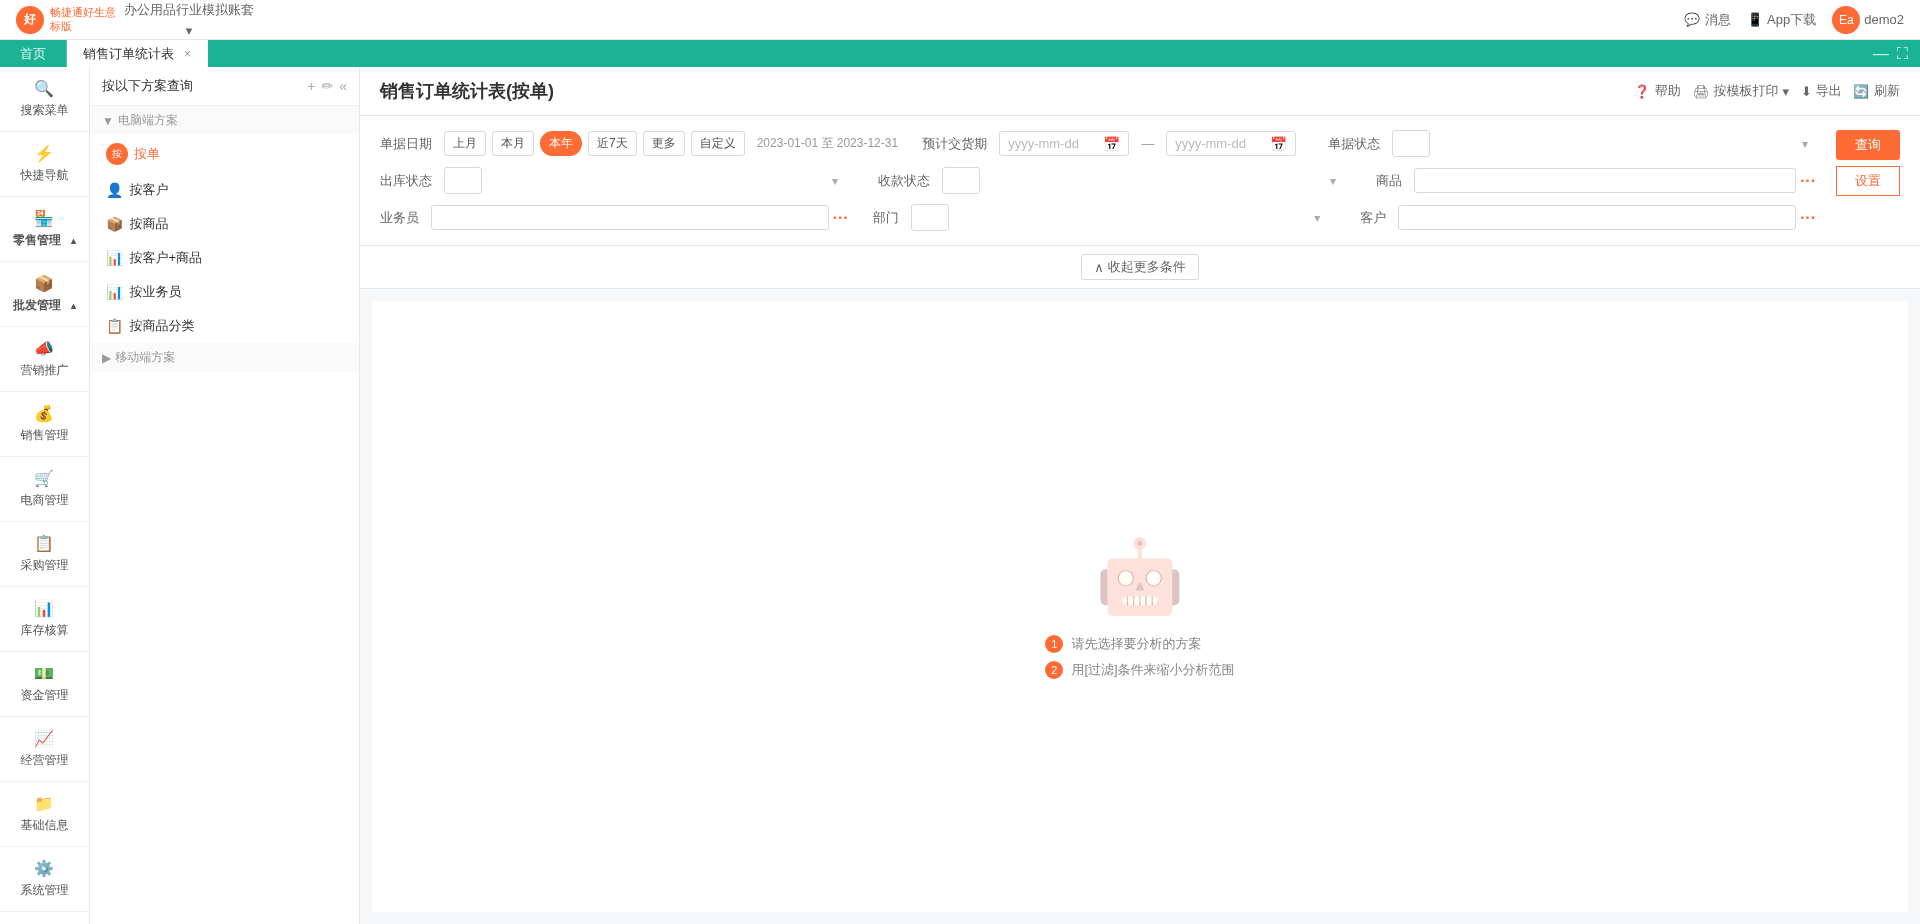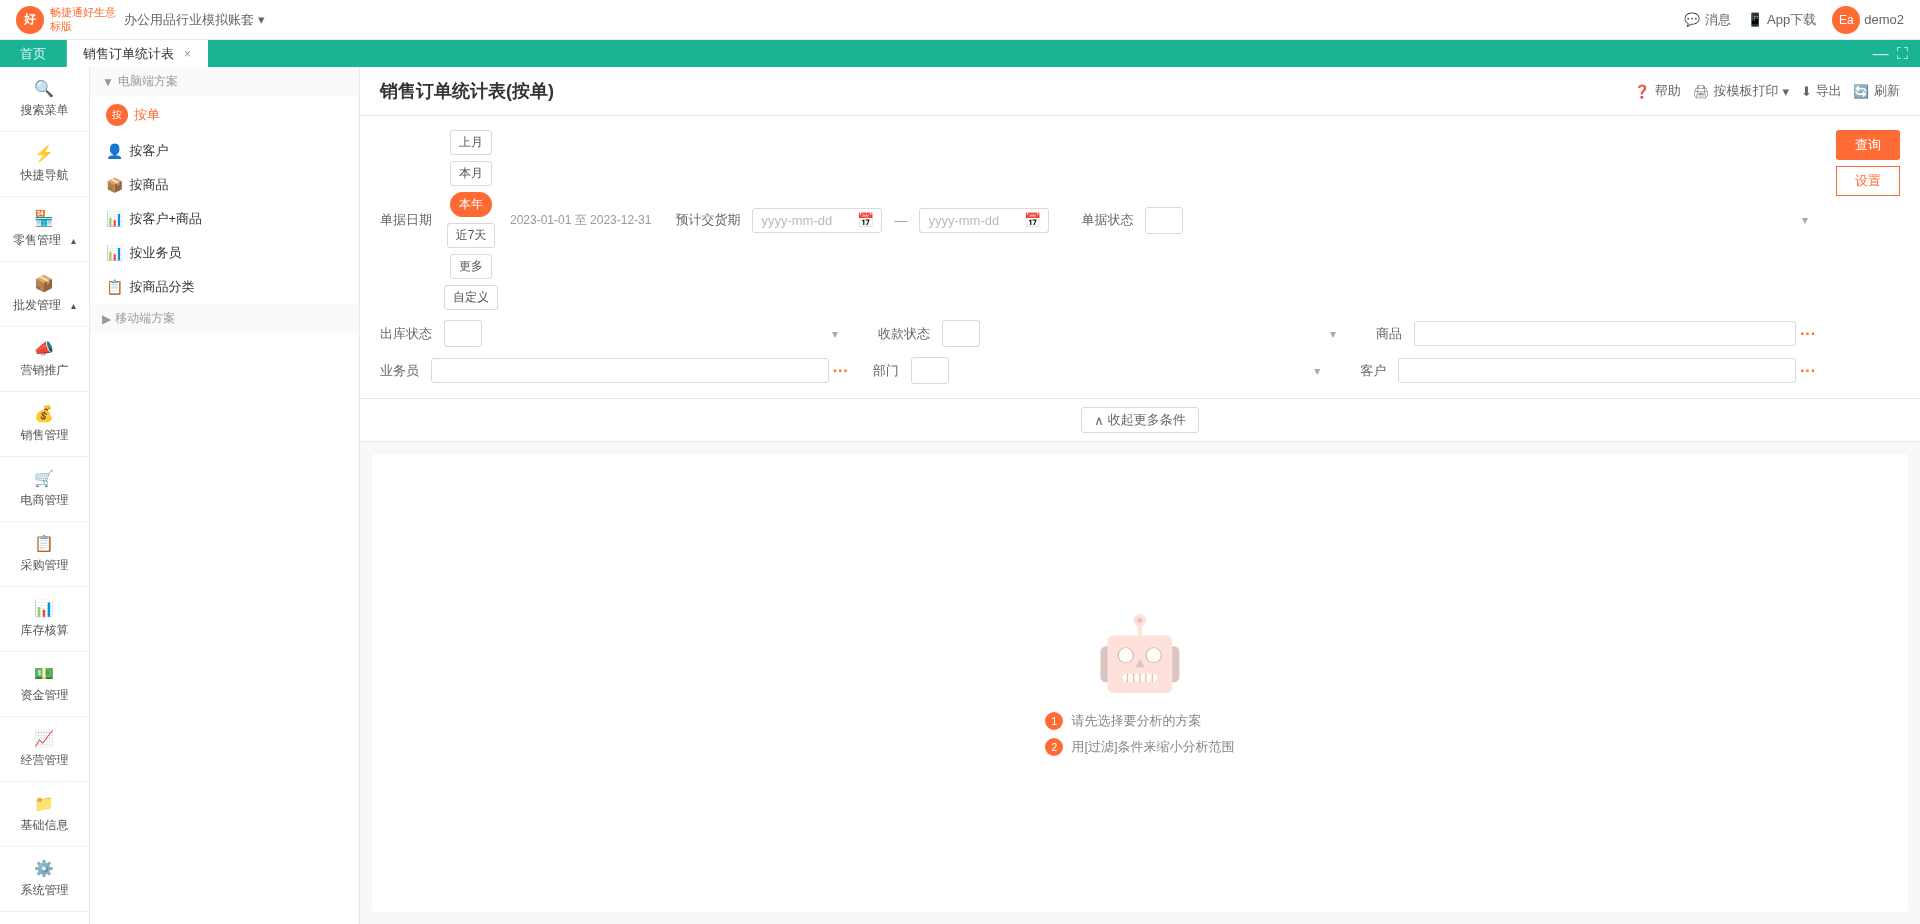--- a/index.html
+++ b/index.html
@@ -4,42 +4,42 @@
   <style>
     * { box-sizing: border-box; margin: 0; padding: 0; }
     body { font-family: 'Microsoft YaHei', sans-serif; font-size: 13px; background: #f5f5f5; color: #333; display: flex; flex-direction: column; height: 924px; overflow: hidden; }
 
     
     .top-bar { height: 40px; background: #fff; border-bottom: 1px solid #e8e8e8; display: flex; align-items: center; justify-content: space-between; padding: 0 16px; flex-shrink: 0; }
     .top-bar-left { display: flex; align-items: center; gap: 8px; }
     .logo-area { display: flex; align-items: center; gap: 6px; }
     .logo-icon { width: 28px; height: 28px; background: #ff6b35; border-radius: 50%; display: flex; align-items: center; justify-content: center; color: #fff; font-size: 12px; font-weight: bold; }
     .logo-text { font-size: 11px; color: #ff6b35; line-height: 1.2; }
-    .breadcrumb-area { display: flex; align-items: center; gap: 4px; color: #666; font-size: 13px; }
+    .breadcrumb-area { display: flex; align-items: center; gap: 4px; color: #666; font-size: 13px; flex-direction: column; }
     .top-bar-right { display: flex; align-items: center; gap: 16px; color: #666; font-size: 13px; }
     .top-right-item { display: flex; align-items: center; gap: 4px; cursor: pointer; }
     .avatar { width: 28px; height: 28px; background: #ff6b35; border-radius: 50%; display: flex; align-items: center; justify-content: center; color: #fff; font-size: 12px; }
 
     
     .tab-bar { height: 27px; background: #1ab394; display: flex; align-items: stretch; flex-shrink: 0; }
     .tab-item { display: flex; align-items: center; padding: 0 16px; color: rgba(255,255,255,0.85); font-size: 13px; cursor: pointer; gap: 6px; border-right: 1px solid rgba(255,255,255,0.2); }
     .tab-item.active { background: #fff; color: #333; }
     .tab-item.home { padding: 0 20px; }
     .tab-close { font-size: 12px; color: #999; cursor: pointer; margin-left: 4px; }
     .tab-bar-actions { margin-left: auto; display: flex; align-items: center; gap: 8px; padding-right: 12px; }
     .tab-bar-btn { color: rgba(255,255,255,0.8); cursor: pointer; font-size: 16px; }
 
     
     .main-layout { display: flex; flex: 1; overflow: hidden; }
 
     
     .sidebar { width: 90px; background: #fff; border-right: 1px solid #e8e8e8; display: flex; flex-direction: column; overflow-y: auto; flex-shrink: 0; }
     .sidebar-item { display: flex; flex-direction: column; align-items: center; justify-content: center; padding: 12px 4px; cursor: pointer; color: #555; font-size: 12px; gap: 4px; border-bottom: 1px solid #f0f0f0; }
     .sidebar-icon { font-size: 16px; }
-    .sidebar-item-with-arrow { display: flex; align-items: center; justify-content: center; gap: 10px; }
+    .sidebar-item-with-arrow { display: flex; align-items: center; justify-content: center; gap: 10px; font-weight: bold; }
     .sidebar-arrow { font-size: 10px; }
 
     
     .content-area { flex: 1; display: flex; overflow: hidden; }
 
     
     .left-panel { width: 270px; background: #fff; border-right: 1px solid #e8e8e8; flex-shrink: 0; overflow-y: auto; }
     .left-panel-header { padding: 10px 12px; display: flex; align-items: center; justify-content: space-between; border-bottom: 1px solid #f0f0f0; }
     .left-panel-title { font-size: 13px; color: #333; font-weight: 500; }
     .left-panel-actions { display: flex; gap: 6px; color: #999; }
@@ -56,21 +56,21 @@
     .page-header { background: #fff; padding: 12px 20px; display: flex; align-items: center; justify-content: space-between; border-bottom: 1px solid #e8e8e8; flex-shrink: 0; }
     .page-title { font-size: 18px; font-weight: 700; color: #333; }
     .page-header-actions { display: flex; align-items: center; gap: 12px; }
     .header-action { display: flex; align-items: center; gap: 4px; color: #666; cursor: pointer; font-size: 13px; }
 
     
     .filter-area { background: #fff; padding: 14px 20px; border-bottom: 1px solid #e8e8e8; flex-shrink: 0; }
     .filter-row { display: flex; align-items: center; gap: 12px; margin-bottom: 10px; flex-wrap: nowrap; }
     .filter-row:last-child { margin-bottom: 0; }
     .filter-label { color: #666; font-size: 13px; white-space: nowrap; flex-shrink: 0; }
-    .filter-date-group { display: flex; align-items: center; gap: 6px; flex-shrink: 0; flex-direction: column; }
+    .filter-date-group { display: flex; align-items: center; gap: 6px; flex-shrink: 0; }
     .date-btn { padding: 3px 8px; border: 1px solid #d9d9d9; border-radius: 3px; background: #fff; cursor: pointer; color: #555; font-size: 12px; }
     .date-btn.active { background: #ff6b35; color: #fff; border-color: #ff6b35; border-radius: 12px; }
     .date-range-text { color: #999; font-size: 12px; }
     .filter-input-wrap { position: relative; display: flex; align-items: center; }
     .filter-input { border: 1px solid #d9d9d9; border-radius: 3px; padding: 4px 28px 4px 8px; font-size: 13px; color: #333; background: #fff; width: 160px; outline: none; }
     .filter-input::placeholder { color: #bbb; }
     .filter-input-icon { position: absolute; right: 8px; color: #aaa; font-size: 14px; cursor: pointer; }
     .filter-dash { color: #999; }
     .filter-select-wrap { position: relative; }
     .filter-select-arrow { position: absolute; right: 8px; top: 50%; transform: translateY(-50%); color: #aaa; font-size: 12px; pointer-events: none; }
@@ -206,20 +206,28 @@
     <div class="sidebar-item">
       <span class="sidebar-icon">⚙️</span>
       <span>系统管理</span>
     </div>
 
   </div>
 
   <div class="content-area">
 
     <div class="left-panel">
+      <div class="left-panel-header">
+        <span class="left-panel-title">按以下方案查询</span>
+        <div class="left-panel-actions">
+          <span class="panel-action-btn">+</span>
+          <span class="panel-action-btn">✏</span>
+          <span class="panel-action-btn">«</span>
+        </div>
+      </div>
 
       <div class="tree-section-label">
         <span>▼</span>
         <span>电脑端方案</span>
       </div>
 
       <div class="tree-item selected">
         <div class="orange-circle">按</div>
         <span>按单</span>
       </div>

